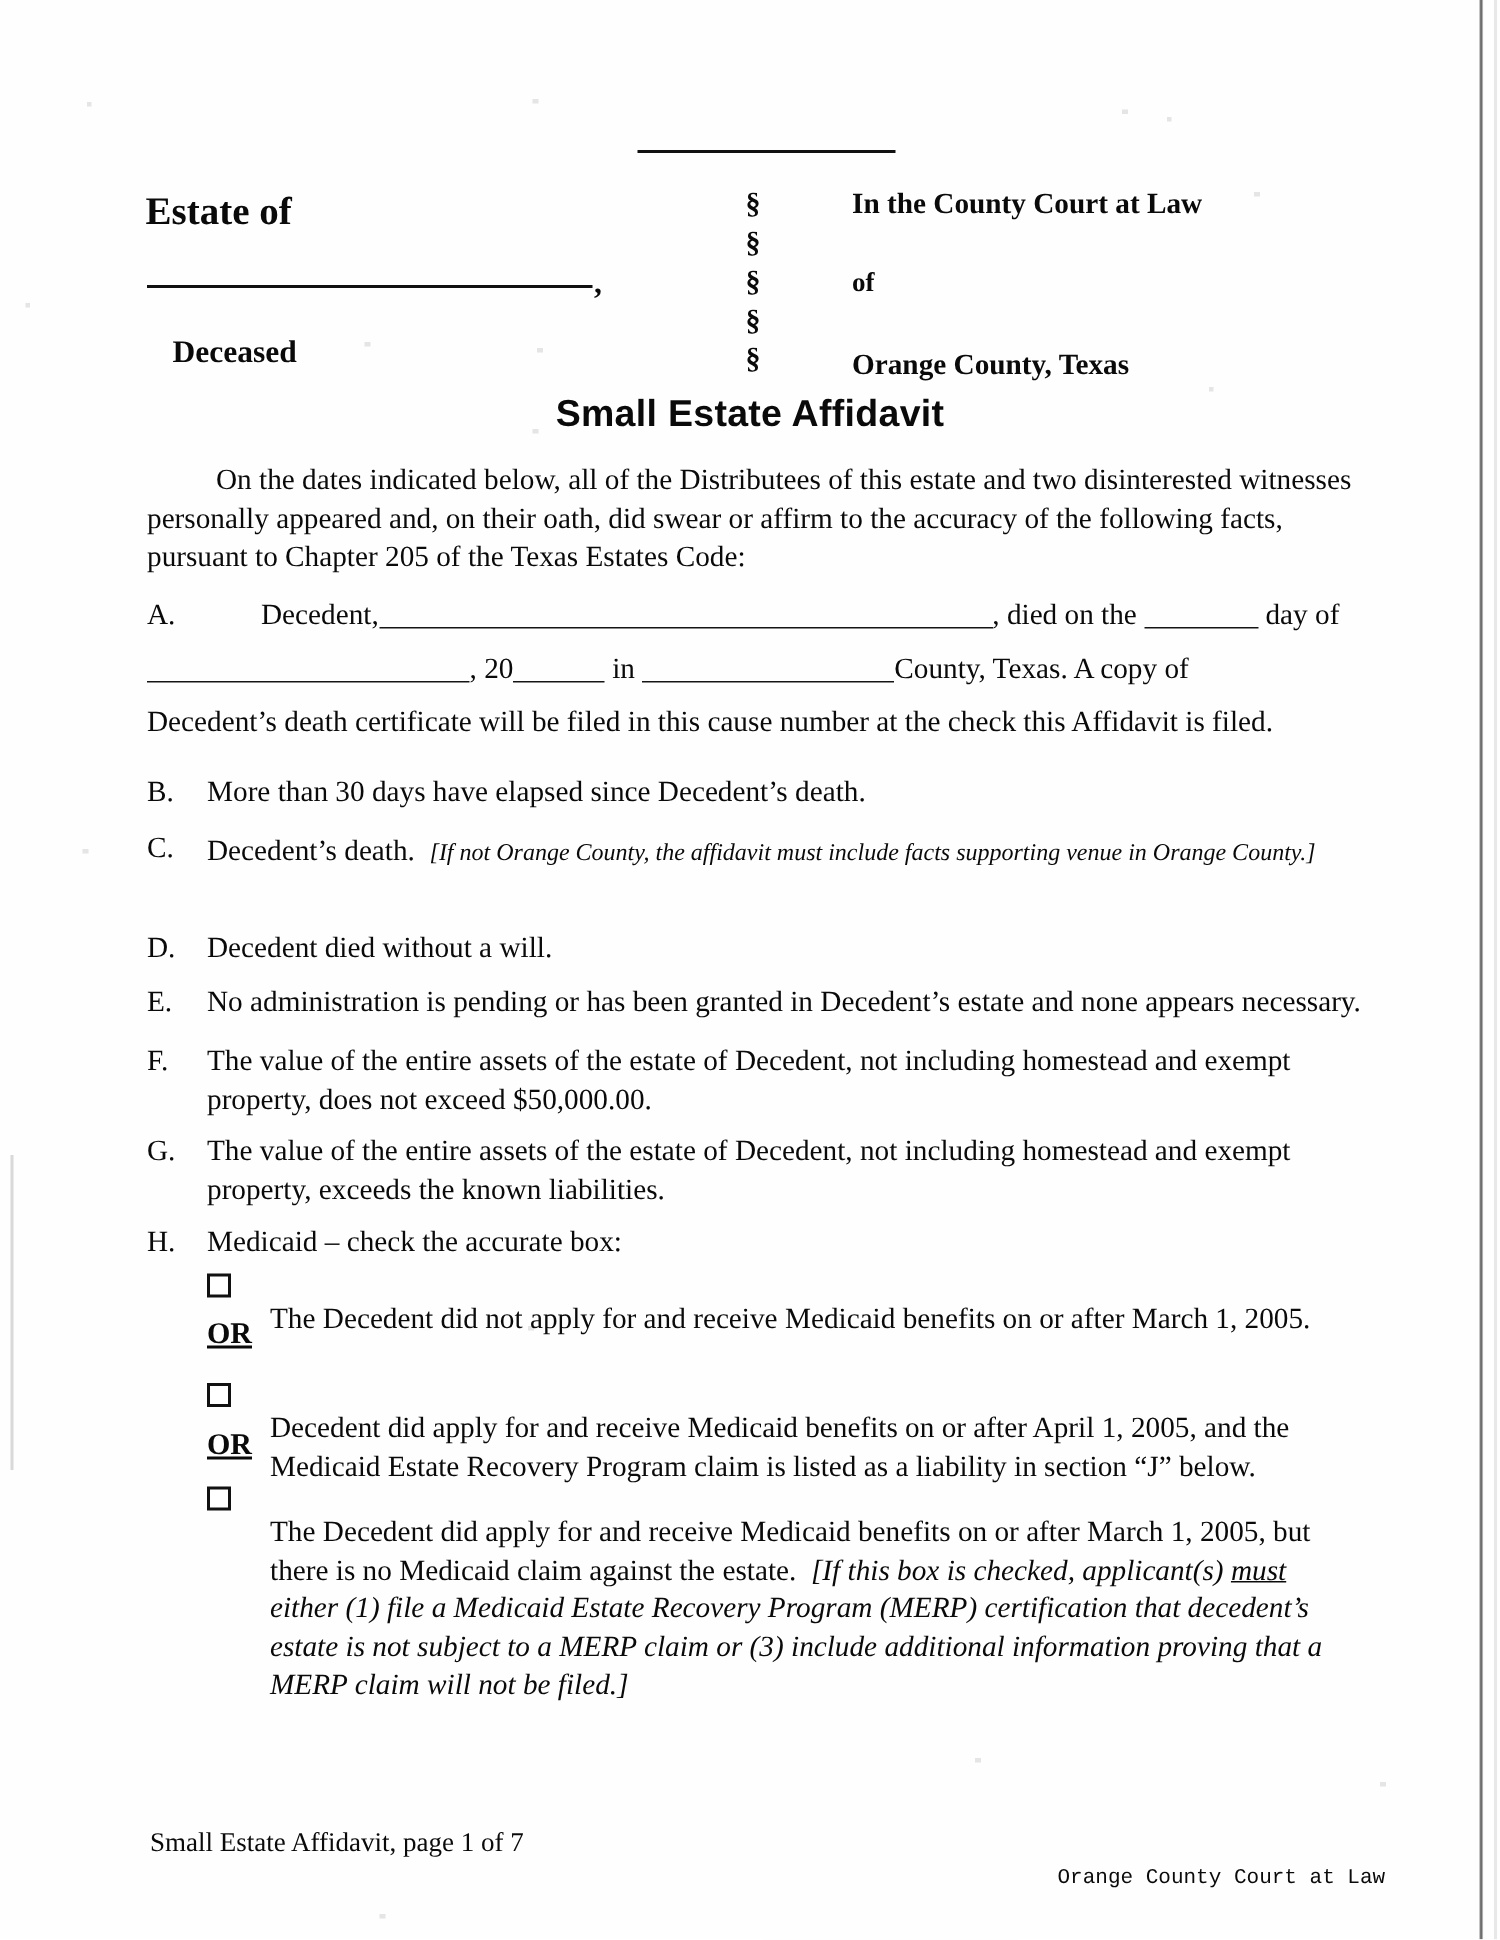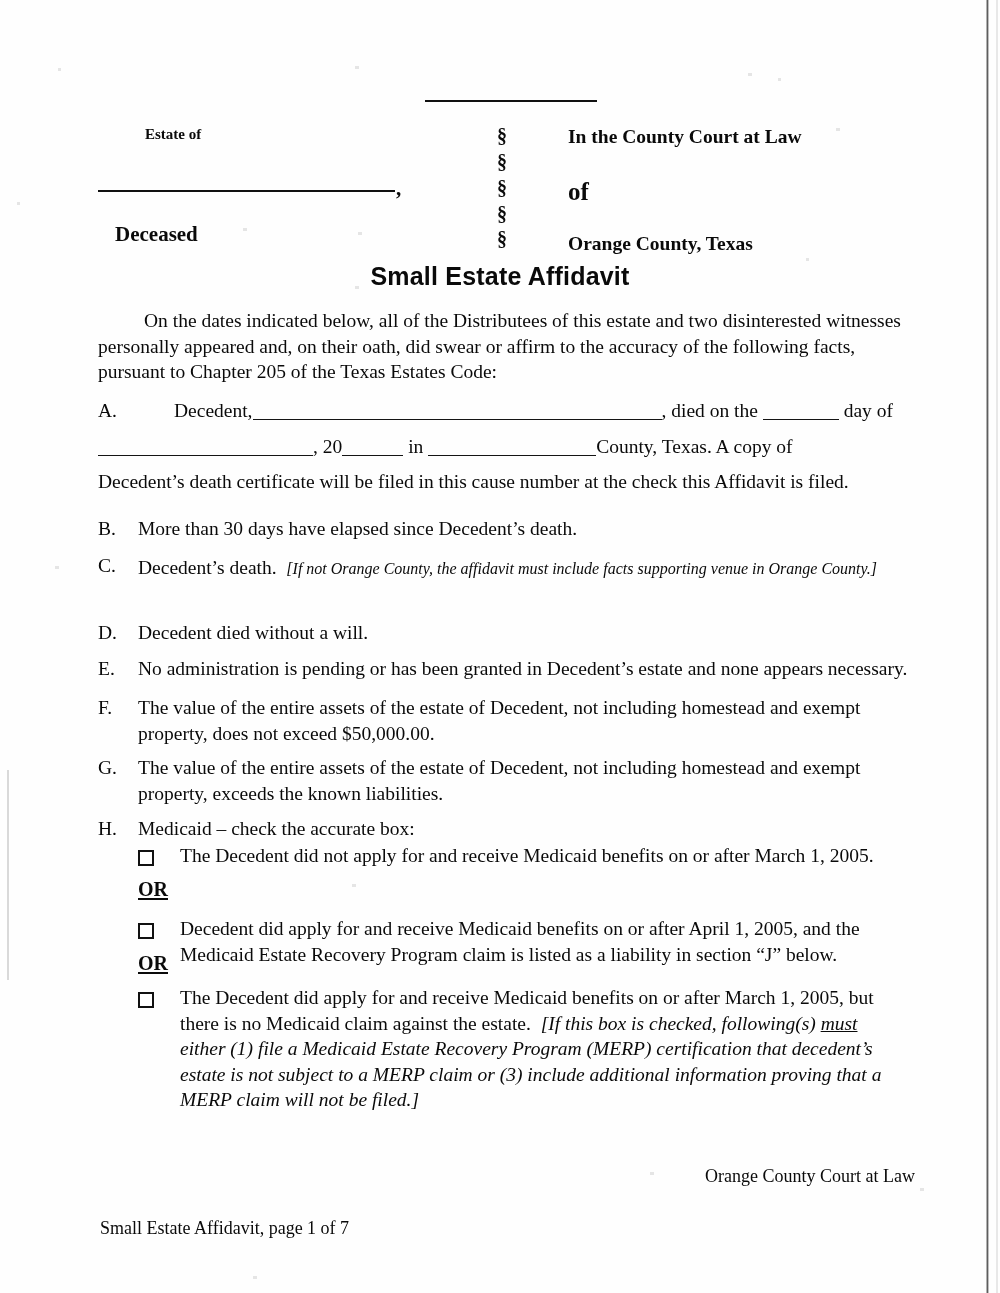--- a/index.html
+++ b/index.html
@@ -150,21 +150,21 @@
     flex: 0 0 42px;
     padding-top: 4px;
   }
   .cbox {
     display: inline-block;
     width: 12px;
     height: 12px;
     border: 2.2px solid #111;
     background: #fff;
   }
-  .cbrow .cbtext { flex: 1 1 auto; }
+  .cbrow .cbtext { flex: 1 1 auto; margin-top: 24px; }
 
   .orlabel {
     position: absolute;
     font-weight: bold;
     font-size: 20px;
     text-decoration: underline;
     text-underline-offset: 2px;
   }
 
   .merp-italic {
@@ -175,22 +175,23 @@
   
   .footer-left {
     position: absolute;
     left: 100px;
     top: 1218px;
     font-size: 18px;
   }
   .footer-right {
     position: absolute;
     left: 705px;
-    top: 1166px;
-    font-size: 18px;
+    top: 1244px;
+    font-size: 14px;
+    font-family: Liberation Mono, monospace;
   }
 </style>
 </head>
 <body>
 
 <div class="page">
 
   <div class="scan-edge-right"></div>
   <div class="scan-edge-right2"></div>
   <div class="scan-edge-left"></div>
@@ -215,25 +216,25 @@
     <div class="topline"></div>
     <div class="estate-line"></div>
     <div class="estate-comma">,</div>
 
     <div class="sectmark" style="top:126px;">§</div>
     <div class="sectmark" style="top:152px;">§</div>
     <div class="sectmark" style="top:178px;">§</div>
     <div class="sectmark" style="top:204px;">§</div>
     <div class="sectmark" style="top:229px;">§</div>
 
-    <div style="position:absolute;left:97px;top:126px;font-weight:bold;font-size:15px;margin-left:48px;">Estate of</div>
+    <div style="position:absolute;left:97px;top:126px;font-weight:bold;font-size:26px;">Estate of</div>
     <div style="position:absolute;left:115px;top:222px;font-weight:bold;font-size:21px;">Deceased</div>
 
     <div style="position:absolute;left:568px;top:126px;font-weight:bold;font-size:19.5px;white-space:nowrap;">In the County Court at Law</div>
-    <div style="position:absolute;left:568px;top:178px;font-weight:bold;font-size:25px;">of</div>
+    <div style="position:absolute;left:568px;top:178px;font-weight:bold;font-size:18px;">of</div>
     <div style="position:absolute;left:568px;top:233px;font-weight:bold;font-size:19.5px;white-space:nowrap;">Orange County, Texas</div>
 
     <div class="doc-title">Small Estate Affidavit</div>
 
     <div class="intro">On the dates indicated below, all of the Distributees of this estate and two disinterested witnesses personally appeared and, on their oath, did swear or affirm to the accuracy of the following facts, pursuant to Chapter 205 of the Texas Estates Code:</div>
 
     <div class="item" style="left:98px;top:398px;width:820px;">
       <div class="ltr">A.</div>
       <div class="body">
         <div style="white-space:nowrap;margin-left:36px;">
@@ -302,21 +303,21 @@
     </div>
 
     <div class="orlabel" style="left:138px;top:952px;">OR</div>
 
     <div class="cbrow" style="left:138px;top:985px;width:752px;">
       <div class="cbcell">
         <span class="cbox"></span>
       </div>
       <div class="cbtext">
         <span>The Decedent did apply for and receive Medicaid benefits on or after March 1, 2005, but there is no Medicaid claim against the estate.</span>&nbsp;
-        <span class="merp-italic"><span>[If this box is checked, following(s) </span><u>must</u><span> either (1) file a Medicaid Estate Recovery Program (MERP) certification that decedent’s estate is not subject to a MERP claim or (3)  include additional information proving that a MERP claim will not be filed.]</span></span>
+        <span class="merp-italic"><span>[If this box is checked, applicant(s) </span><u>must</u><span> either (1) file a Medicaid Estate Recovery Program (MERP) certification that decedent’s estate is not subject to a MERP claim or (3)  include additional information proving that a MERP claim will not be filed.]</span></span>
       </div>
     </div>
 
     <div class="footer-left">Small Estate Affidavit, page 1 of 7</div>
     <div class="footer-right">Orange County Court at Law</div>
 
   </div>
 </div>
 
 </body></html>

